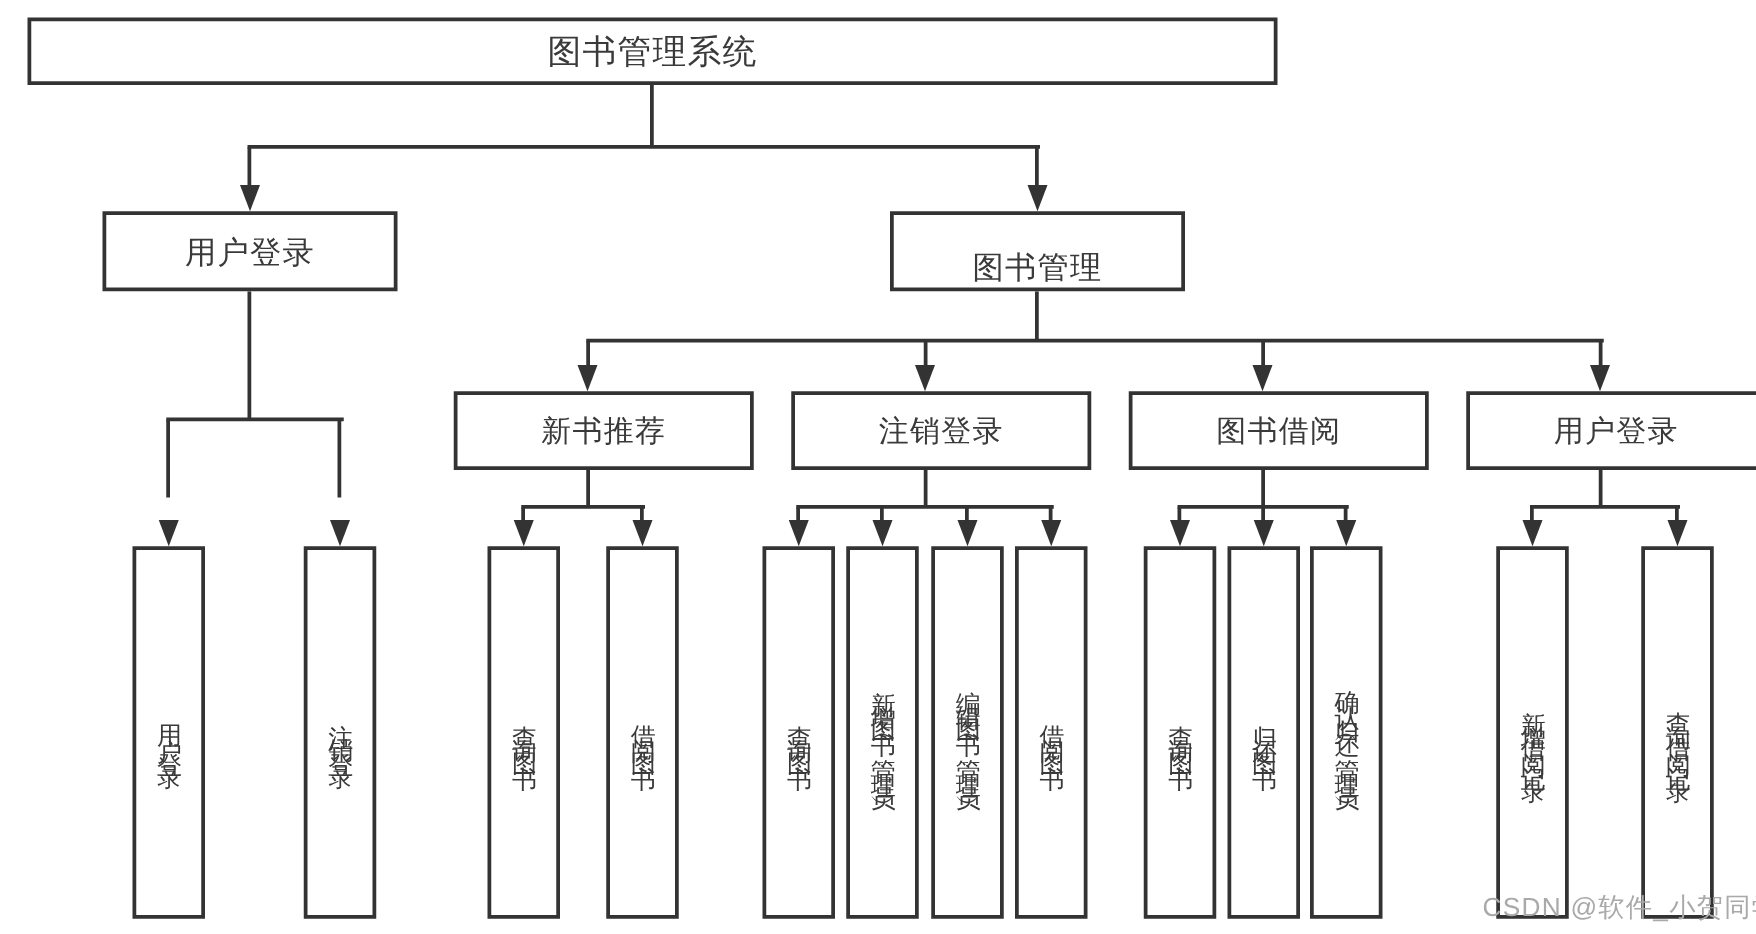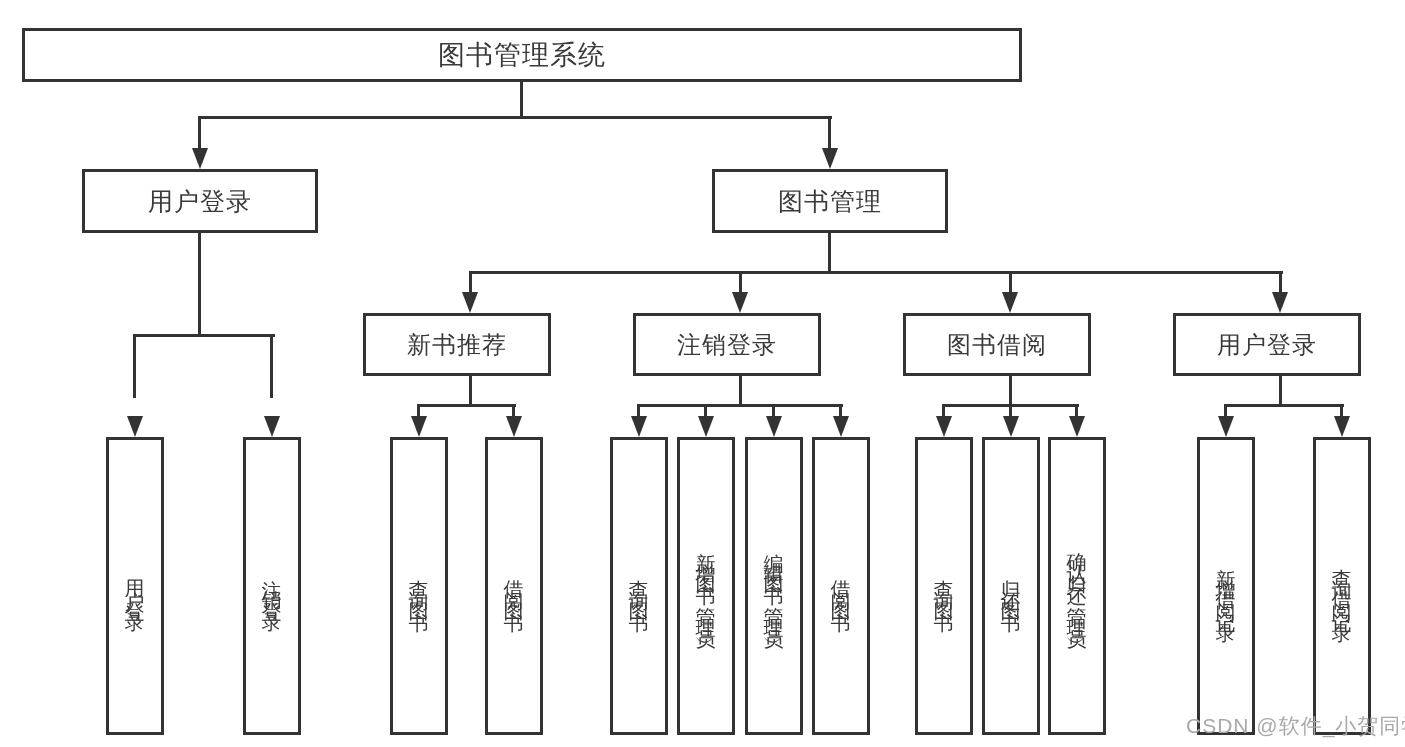--- a/index.html
+++ b/index.html
@@ -9,23 +9,23 @@
   }
   
   .ln{position:absolute;background:#333333;}
   
   .ah{position:absolute;width:0;height:0;
       border-left:8px solid transparent;border-right:8px solid transparent;
       border-top:21px solid #333333;}
   
   .box{position:absolute;box-sizing:border-box;border:3px solid #333333;background:#ffffff;
        display:flex;align-items:center;justify-content:center;color:#3a3a3a;}
-  .root{left:22px;top:14px;width:1000px;height:54px;font-size:27px;letter-spacing:1px;margin-top:14px;}
+  .root{left:22px;top:14px;width:1000px;height:54px;font-size:27px;letter-spacing:1px;}
   .lvl2{top:169px;width:236px;height:64px;font-size:25px;letter-spacing:1px;}
-  .lvl3{top:313px;width:188px;height:63px;font-size:24px;letter-spacing:1px;}
+  .lvl3{top:313px;width:240px;height:63px;font-size:24px;letter-spacing:1px;}
   .leaf{top:437px;width:58px;height:298px;font-size:20px;}
   .leaf .vtxt{writing-mode:vertical-rl;letter-spacing:11px;line-height:1;}
   .watermark{position:absolute;left:1186px;top:712px;font-size:21px;color:#a9a9a9;
              letter-spacing:1px;white-space:nowrap;}
 </style>
 </head>
 <body>
 
 <div class="canvas">
 
@@ -88,21 +88,21 @@
   <div class="ah" style="left:1218px;top:416px;"></div>
   <div class="ah" style="left:1334px;top:416px;"></div>
 
   <div class="box root">
     <span>图书管理系统</span>
   </div>
 
   <div class="box lvl2" style="left:82px;">
     <span>用户登录</span>
   </div>
-  <div class="box lvl2" style="left:712px;">
+  <div class="box lvl2" style="left:712px;align-items:flex-end;">
     <span>图书管理</span>
   </div>
 
   <div class="box lvl3" style="left:363px;">
     <span>新书推荐</span>
   </div>
   <div class="box lvl3" style="left:633px;">
     <span>注销登录</span>
   </div>
   <div class="box lvl3" style="left:903px;">

